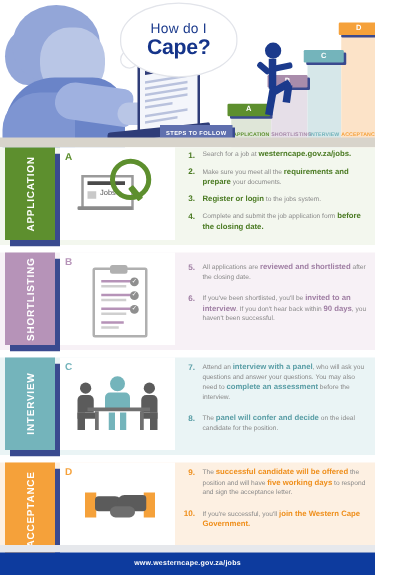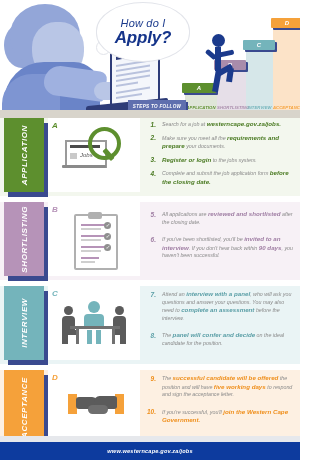--- a/index.html
+++ b/index.html
@@ -2,21 +2,21 @@
 <html><head>
 <meta charset="utf-8">
 <style>
   html,body{margin:0;padding:0;}
   body{
     width:300px;height:460px;overflow:hidden;
     font-family:"Liberation Sans",sans-serif;
     background:#ffffff;
     -webkit-font-smoothing:antialiased;
   }
-  .infographic{position:relative;width:300px;height:460px;background:#fff;font-style:italic;}
+  .infographic{position:relative;width:300px;height:460px;background:#fff;}
 
   
   .header{position:relative;width:300px;height:118px;background:#ffffff;overflow:hidden;}
   .hdr-bg-left{position:absolute;left:0;top:0;width:150px;height:118px;background:#ffffff;}
   .hdr-person{position:absolute;left:2px;top:2px;width:120px;height:116px;}
   .hair{position:absolute;left:8px;top:2px;width:70px;height:62px;background:#93a6d8;border-radius:50% 50% 42% 45%;}
   .hair2{position:absolute;left:2px;top:22px;width:34px;height:44px;background:#93a6d8;border-radius:50% 40% 40% 55%;}
   .face{position:absolute;left:30px;top:20px;width:52px;height:56px;background:#b9c6e6;border-radius:45% 45% 48% 48%;}
   .neck{position:absolute;left:38px;top:62px;width:26px;height:22px;background:#b9c6e6;}
   .body-shirt{position:absolute;left:2px;top:60px;width:96px;height:58px;background:#6a84c8;border-radius:40px 26px 0 0;}
@@ -170,21 +170,21 @@
         <div class="laptop-line" style="top:46px;width:26px"></div>
       </div>
       <div class="laptop-base"></div>
       <div class="laptop-base2"></div>
     </div>
 
     <div class="bubble-sm2"></div>
     <div class="bubble-sm1"></div>
     <div class="bubble">
       <div class="l1">How do I</div>
-      <div class="l2">Apply?</div>
+      <div class="l2">Cape?</div>
     </div>
 
     <div class="stairs">
       <div class="col col-a"></div>
       <div class="col col-b"></div>
       <div class="col col-c"></div>
       <div class="col col-d"></div>
 
       <div class="tread tread-a">A</div>
       <div class="tread tread-b">B</div>

